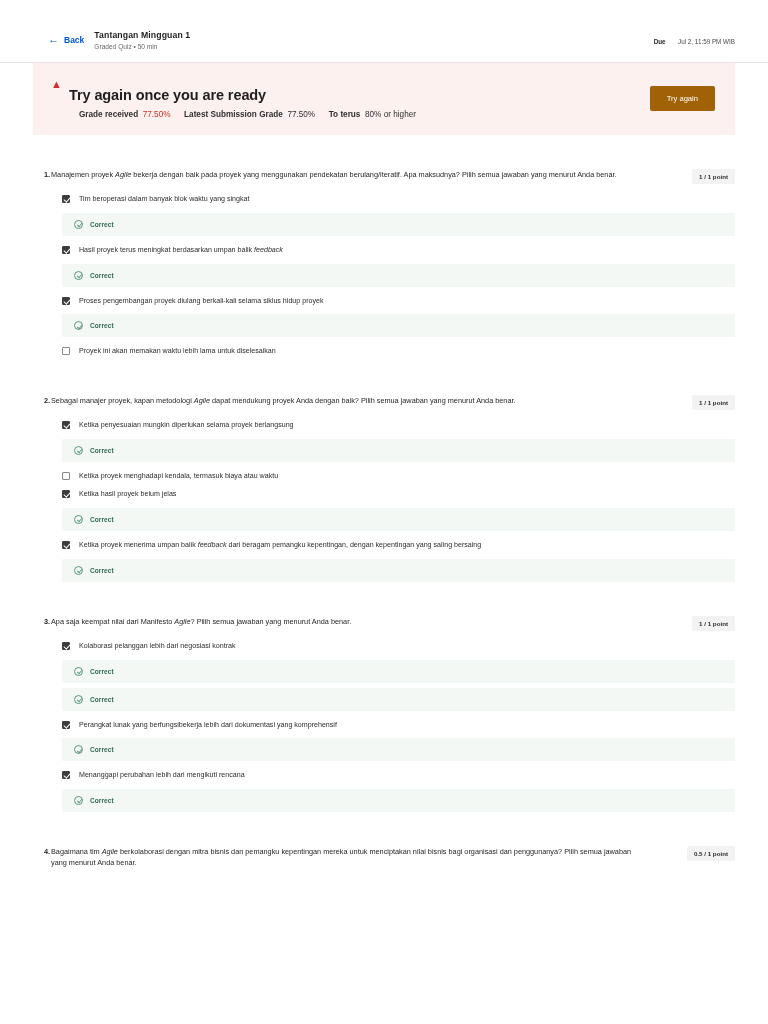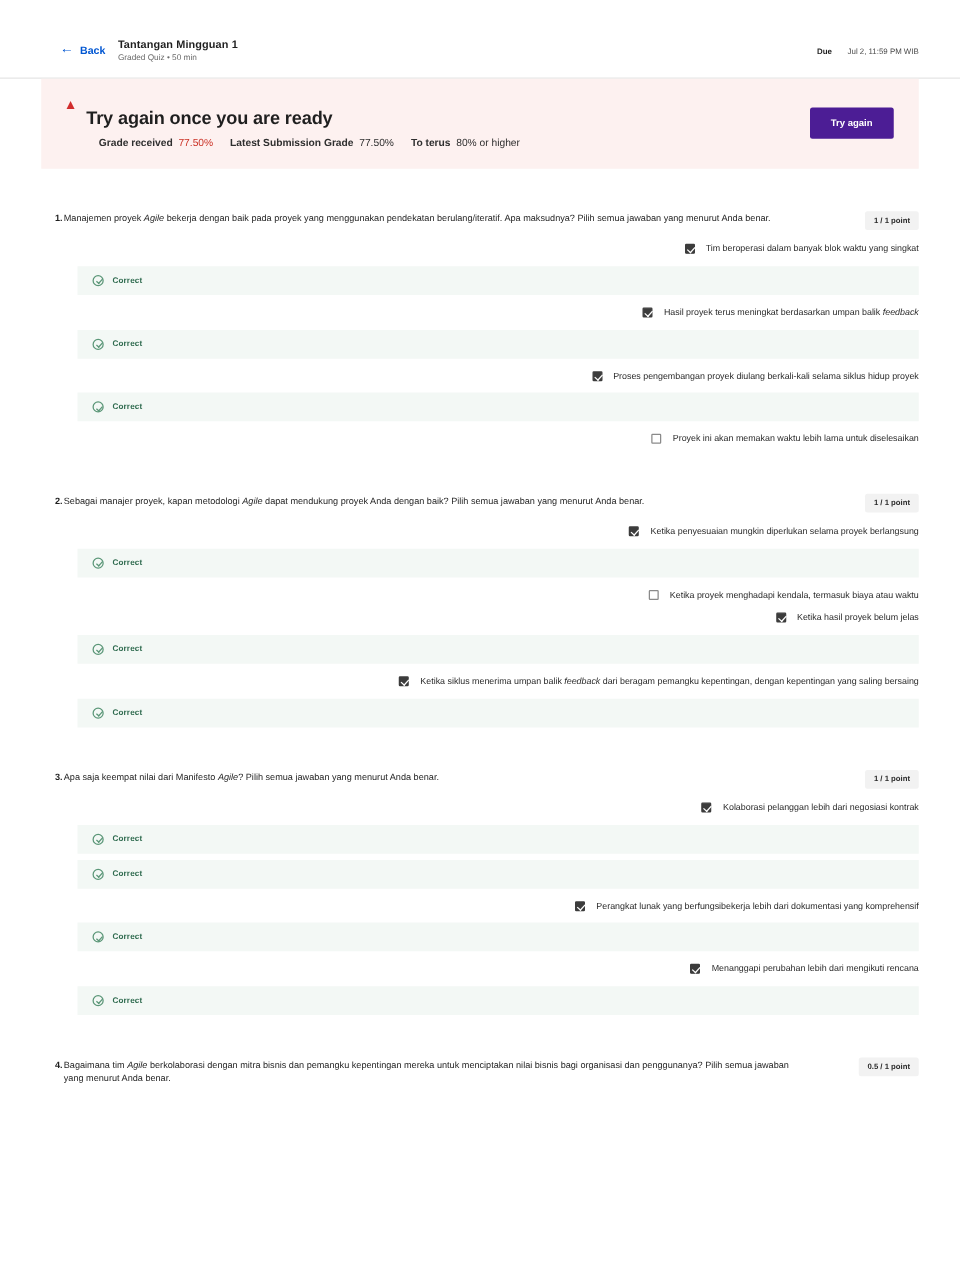--- a/index.html
+++ b/index.html
@@ -53,22 +53,22 @@
     font-size: 14.5px; font-weight: bold; color: #1f1f1f; letter-spacing: -.1px; margin-top: 10px;
   }
   .banner-sub {
     margin-top: 7px; margin-left: 10px;
     font-size: 8.2px; color: #2f2f2f; white-space: nowrap;
   }
   .banner-sub b { font-weight: bold; }
   .grade-red { color: #cb3226; }
   .gap { display:inline-block; width: 9px; }
   .try-again-btn {
-    background: #4c1d95; color: #fff;
-    font-size: 7.6px; font-weight: bold;
+    background: #a16207; color: #fff;
+    font-size: 7.6px; font-weight: normal;
     padding: 8px 17px; border: none; border-radius: 2px;
     cursor: pointer; white-space: nowrap;
     align-self: center; margin-right: 2px;
   }
 
   
   .questions { padding: 34px 33px 0 33px; }
   .question { margin-bottom: 8px; position: relative; }
   .q-head { display: flex; align-items: flex-start; }
   .q-num {
@@ -84,21 +84,20 @@
     position: absolute; right: 0; top: 0;
     background: #f2f2f2; color: #2b2b2b;
     font-size: 6.2px; font-weight: bold;
     padding: 4px 7px; border-radius: 2px; white-space: nowrap;
   }
   .options { margin-top: 10px; padding-left: 29px; }
   .option-row {
     display: flex; align-items: flex-start;
     padding: 4px 0 4px 0;
     cursor: pointer;
-    justify-content: flex-end;
   }
   .cb {
     width: 8px; height: 8px; flex: 0 0 8px;
     border: 1px solid #8a8a8a; border-radius: 1px;
     background: #fff; margin-top: 1px; margin-right: 9px;
     position: relative;
   }
   .cb.checked { background: #3c3c3c; border-color: #3c3c3c; }
   .cb.checked::after {
     content: ""; position: absolute;
@@ -231,21 +230,21 @@
           <div class="option-row">
             <span class="cb checked"></span>
             <span class="opt-text"><span>Ketika hasil proyek belum jelas</span></span>
           </div>
           <div class="feedback">
             <span class="check-circle"></span>
             <span class="fb-text">Correct</span>
           </div>
           <div class="option-row">
             <span class="cb checked"></span>
-            <span class="opt-text"><span>Ketika siklus menerima umpan balik </span><i>feedback</i><span> dari beragam pemangku kepentingan, dengan kepentingan yang saling bersaing</span></span>
+            <span class="opt-text"><span>Ketika proyek menerima umpan balik </span><i>feedback</i><span> dari beragam pemangku kepentingan, dengan kepentingan yang saling bersaing</span></span>
           </div>
           <div class="feedback">
             <span class="check-circle"></span>
             <span class="fb-text">Correct</span>
           </div>
         </div>
       </div>
       <div class="q-spacer"></div>
       <div class="question">
         <div class="q-head">

